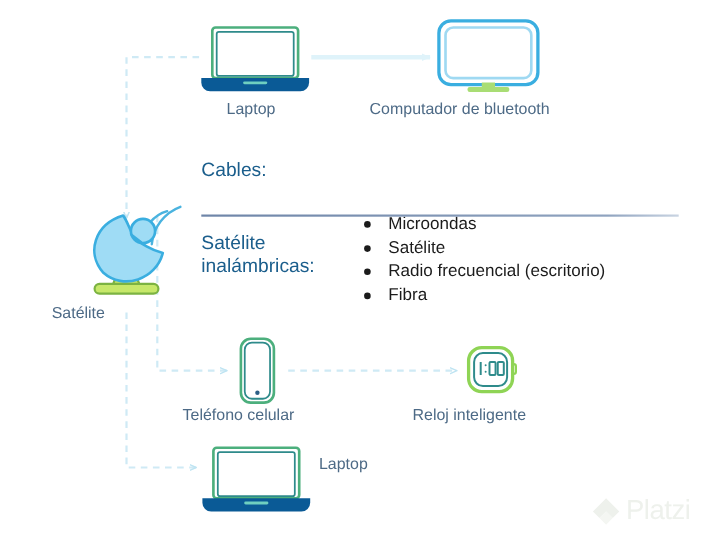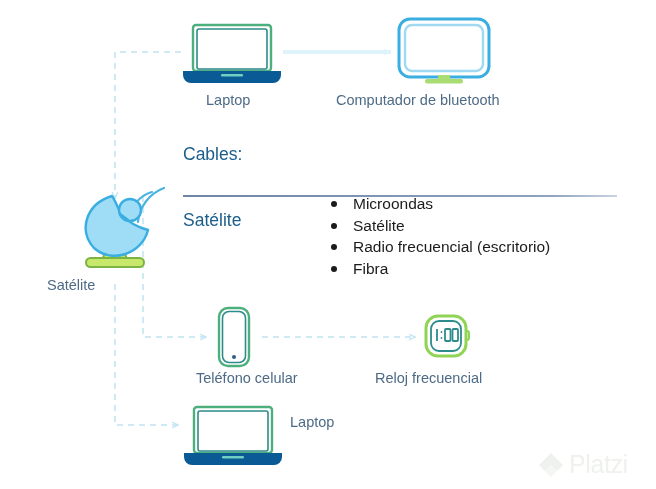--- a/index.html
+++ b/index.html
@@ -34,21 +34,21 @@
     white-space: nowrap;
   }
   
   #laptop-top { left: 181px; top: 22px; }
   #laptop-top-label { left: 206px; top: 92px; }
   #desktop-pc { left: 396px; top: 16px; }
   #desktop-pc-label { left: 336px; top: 92px; }
   #satellite { left: 68px; top: 178px; }
   #satellite-label { left: 47px; top: 277px; }
   #phone { left: 212px; top: 306px; }
-  #phone-label { left: 196px; top: 370px; }
+  #phone-label { left: 166px; top: 370px; }
   #watch { left: 422px; top: 313px; }
   #watch-label { left: 375px; top: 370px; }
   #laptop-bottom { left: 182px; top: 404px; }
   #laptop-bottom-label { left: 290px; top: 414px; }
 
   
   #info-panel {
     position: absolute;
     left: 183px;
     top: 132px;
@@ -197,21 +197,21 @@
       <rect x="9" y="8" width="30" height="30" rx="8" fill="#ffffff" stroke="#2e8b8b" stroke-width="1.8"></rect>
       <g stroke="#2e8b8b" stroke-width="1.8" fill="none">
         <path d="M15,16 v12"></path>
         <circle cx="19.5" cy="19" r="0.9" fill="#2e8b8b" stroke="none"></circle>
         <circle cx="19.5" cy="25" r="0.9" fill="#2e8b8b" stroke="none"></circle>
         <rect x="23" y="16" width="5.5" height="12" rx="1"></rect>
         <rect x="30.5" y="16" width="5.5" height="12" rx="1"></rect>
       </g>
     </svg>
   </div>
-  <div class="dev-label" id="watch-label">Reloj frecuencial</div>
+  <div class="dev-label" id="watch-label">Reloj inteligente</div>
 
   <div class="node" id="laptop-bottom">
     <svg width="102" height="62" viewBox="0 0 102 62">
       <rect x="12" y="3" width="78" height="46" rx="3" fill="#ffffff" stroke="#4caf7d" stroke-width="2.4"></rect>
       <rect x="16" y="7" width="70" height="40" rx="2" fill="#ffffff" stroke="#2e8b8b" stroke-width="1.6"></rect>
       <path d="M2,49 h98 v4 a8,8 0 0 1 -8,8 h-82 a8,8 0 0 1 -8,-8 v-4 z" fill="#0a5a96"></path>
       <rect x="40" y="52" width="22" height="2.6" rx="1.3" fill="#6fcfc0"></rect>
     </svg>
   </div>
   <div class="dev-label" id="laptop-bottom-label">Laptop</div>
@@ -220,20 +220,21 @@
 
     <div class="info-row" id="row-cables">
       <div class="info-heading">Cables:</div>
     </div>
 
     <div style="height:28px"></div>
 
     <div class="info-row" id="row-wireless">
       <div class="info-heading">
         <div>Satélite</div>
+        <div>inalámbricas:</div>
       </div>
       <ul class="info-list">
         <li>Microondas</li>
         <li>Satélite</li>
         <li>Radio frecuencial (escritorio)</li>
         <li>Fibra</li>
       </ul>
     </div>
   </div>
 

